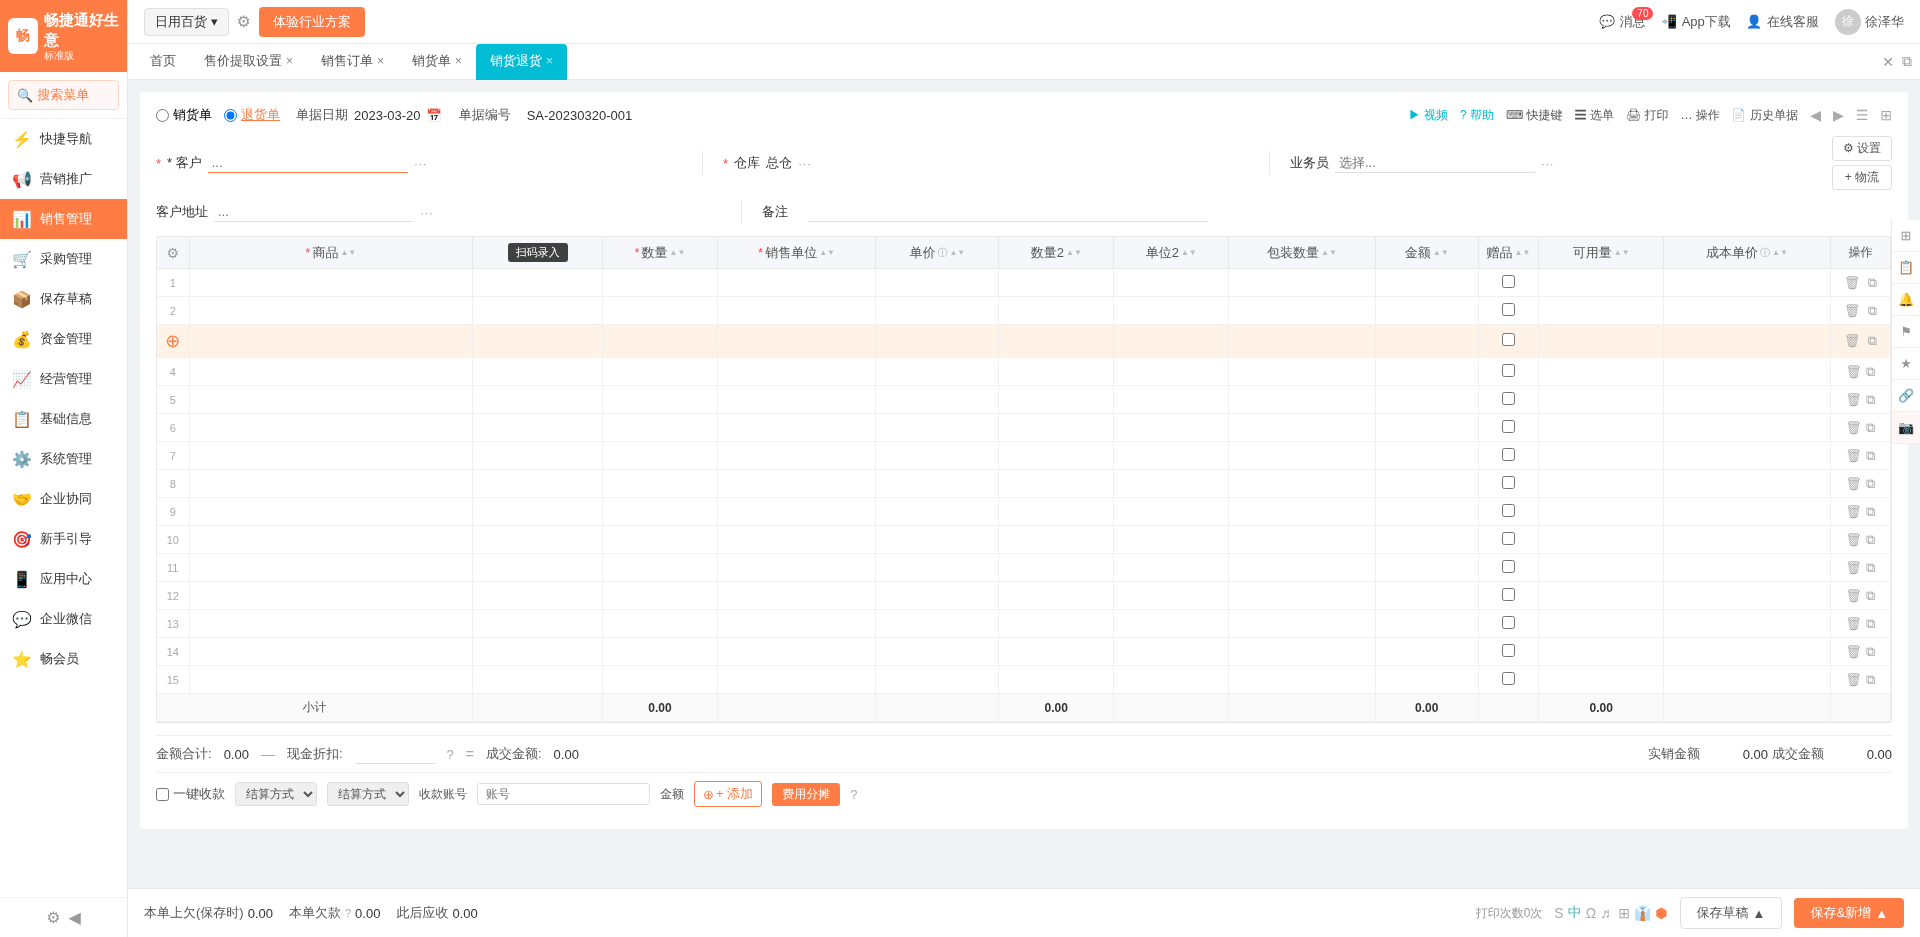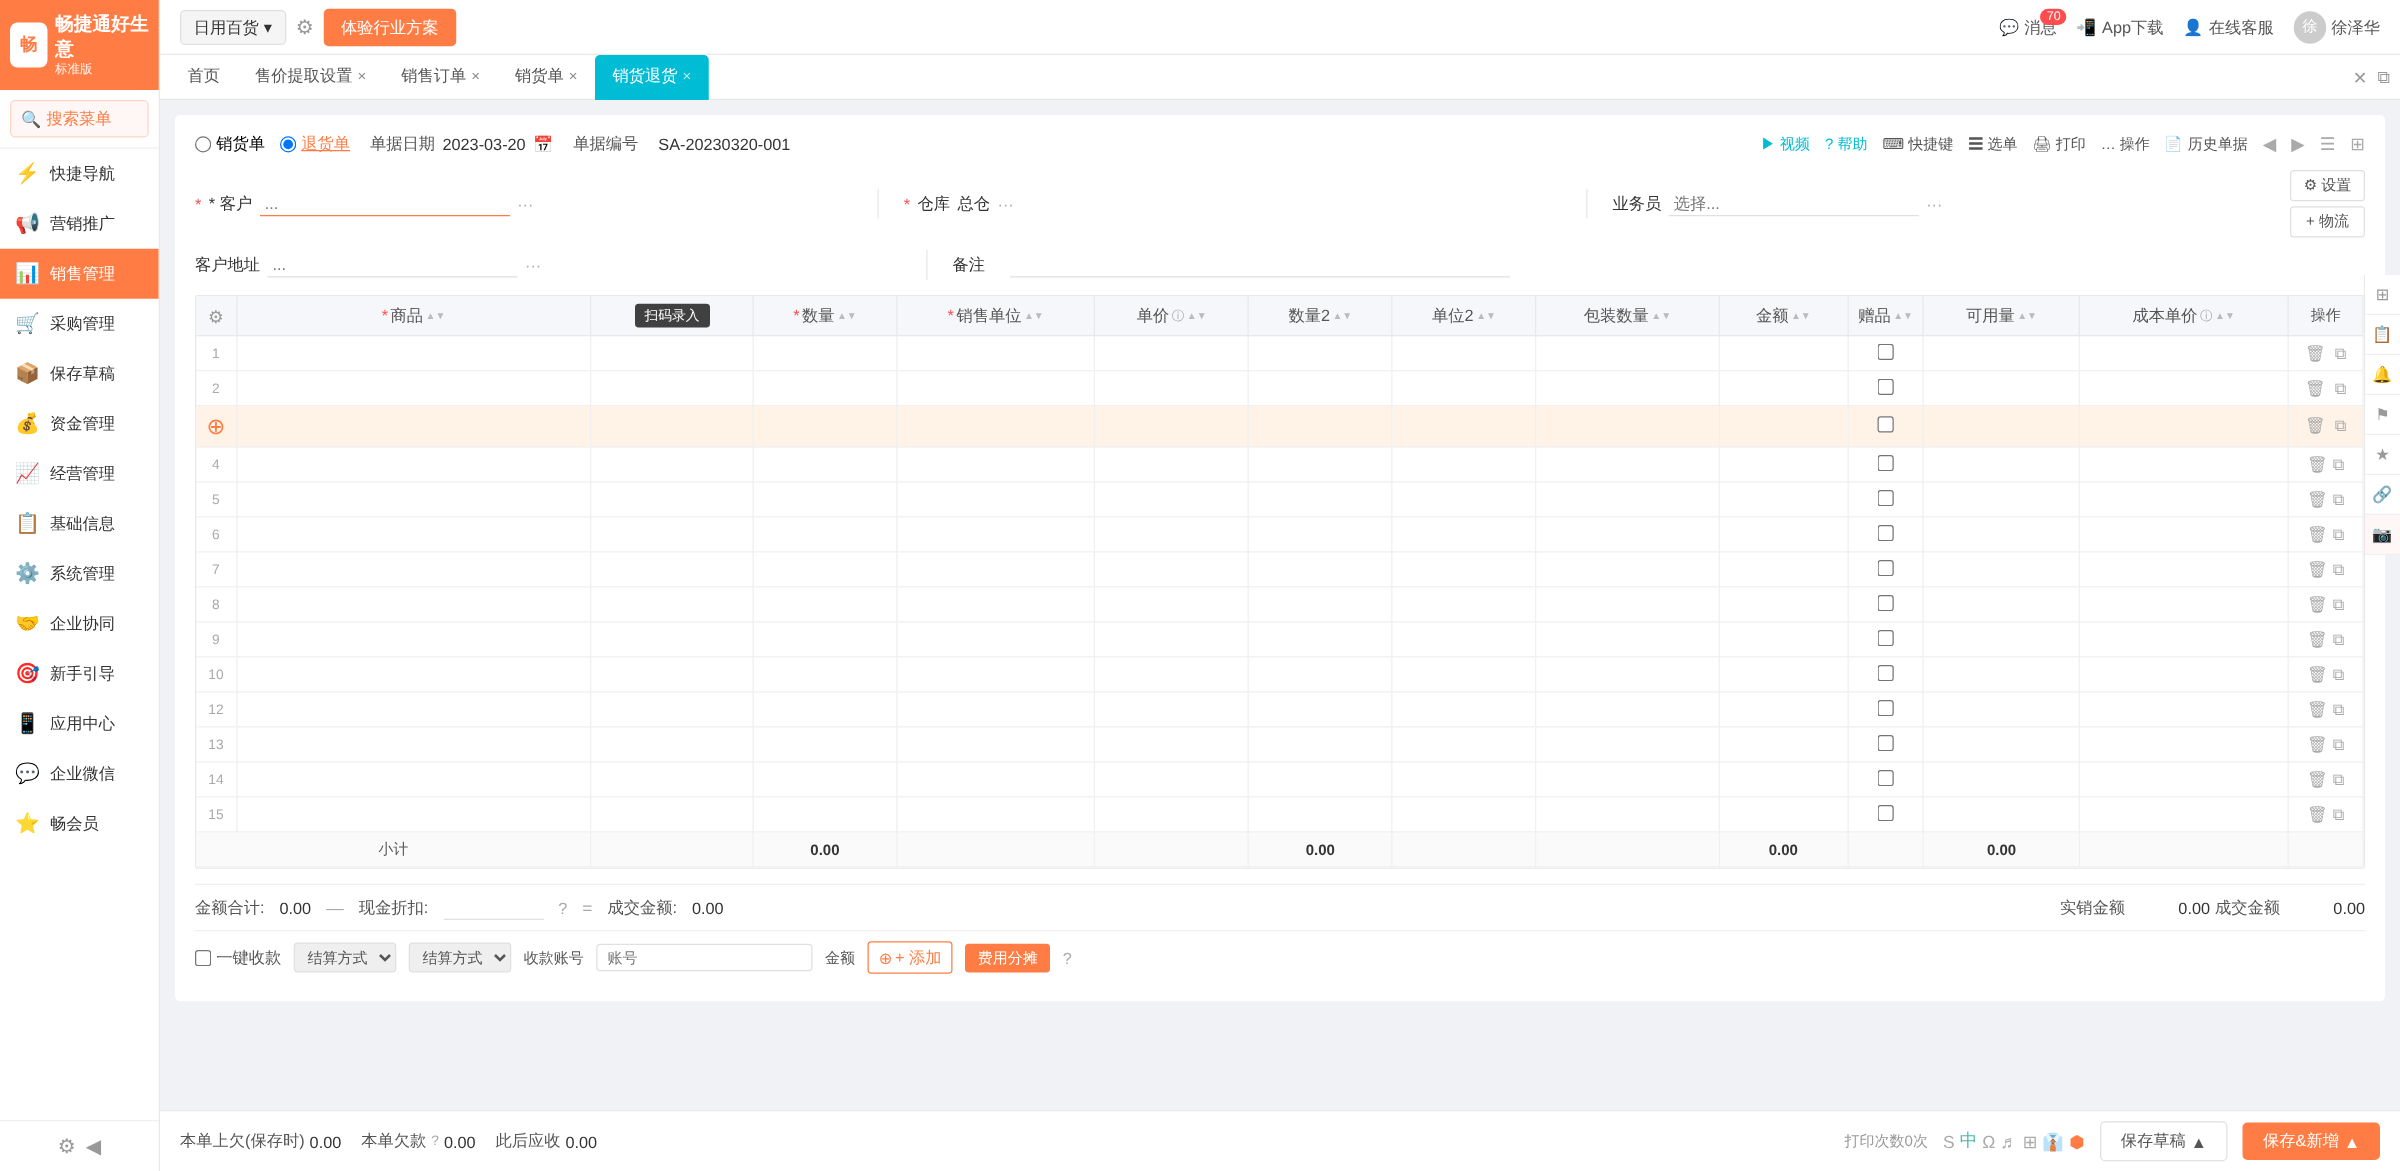--- a/index.html
+++ b/index.html
@@ -535,20 +535,36 @@
                 <td></td>
                 <td></td>
                 <td></td>
                 <td class="checkbox-cell"><input type="checkbox" style=""></td>
                 <td></td>
                 <td></td>
                 <td class="action-cell"><span class="action-icon">🗑</span><span class="action-icon">⧉</span></td>
               </tr>
             <tr>
                 <td class="row-num">10</td>
+                <td></td>
+                <td></td>
+                <td></td>
+                <td></td>
+                <td></td>
+                <td></td>
+                <td></td>
+                <td></td>
+                <td></td>
+                <td class="checkbox-cell"><input type="checkbox" style=""></td>
+                <td></td>
+                <td></td>
+                <td class="action-cell"><span class="action-icon">🗑</span><span class="action-icon">⧉</span></td>
+              </tr>
+            <tr>
+                <td class="row-num">11</td>
                 <td></td>
                 <td></td>
                 <td></td>
                 <td></td>
                 <td></td>
                 <td></td>
                 <td></td>
                 <td></td>
                 <td></td>
                 <td class="checkbox-cell"><input type="checkbox" style=""></td>

